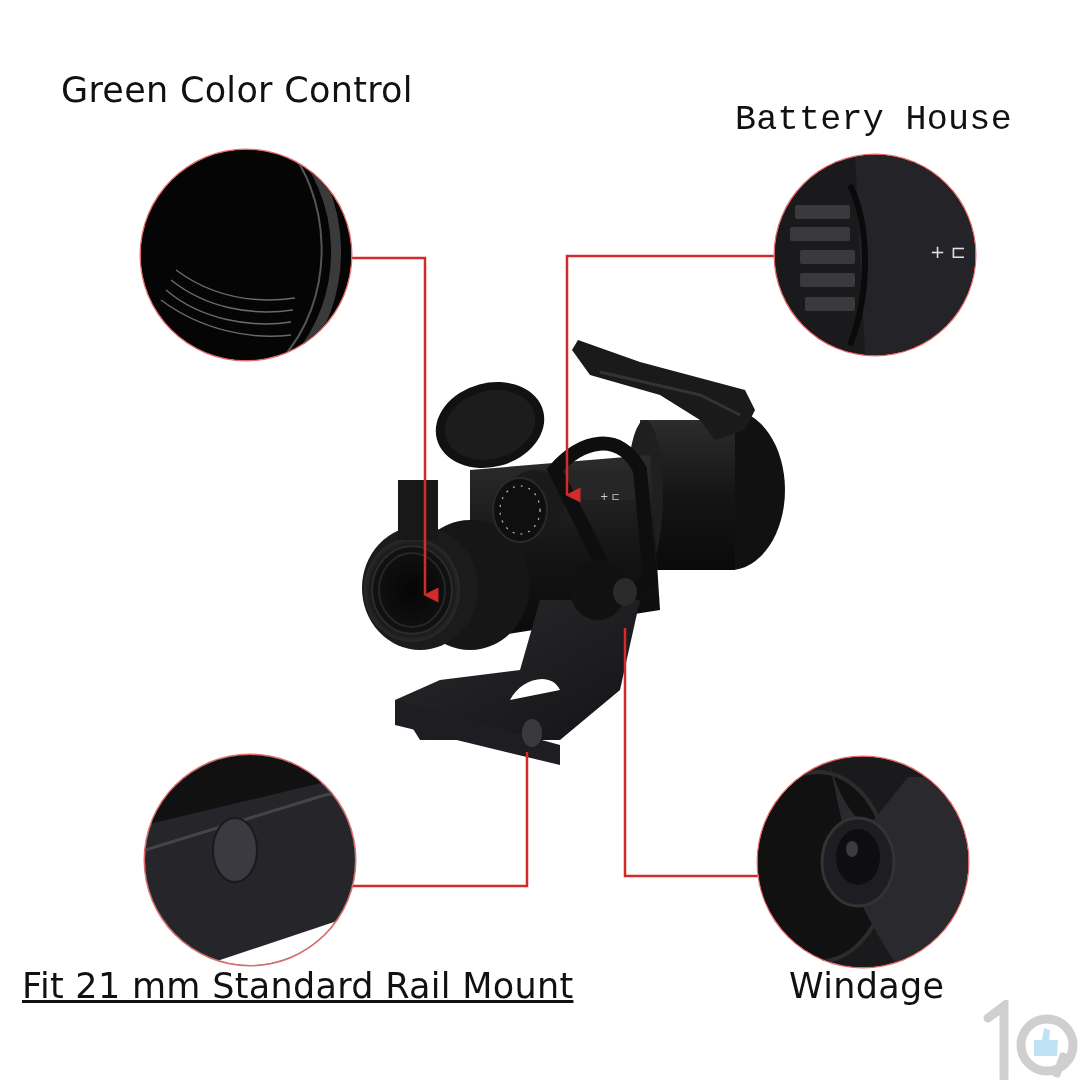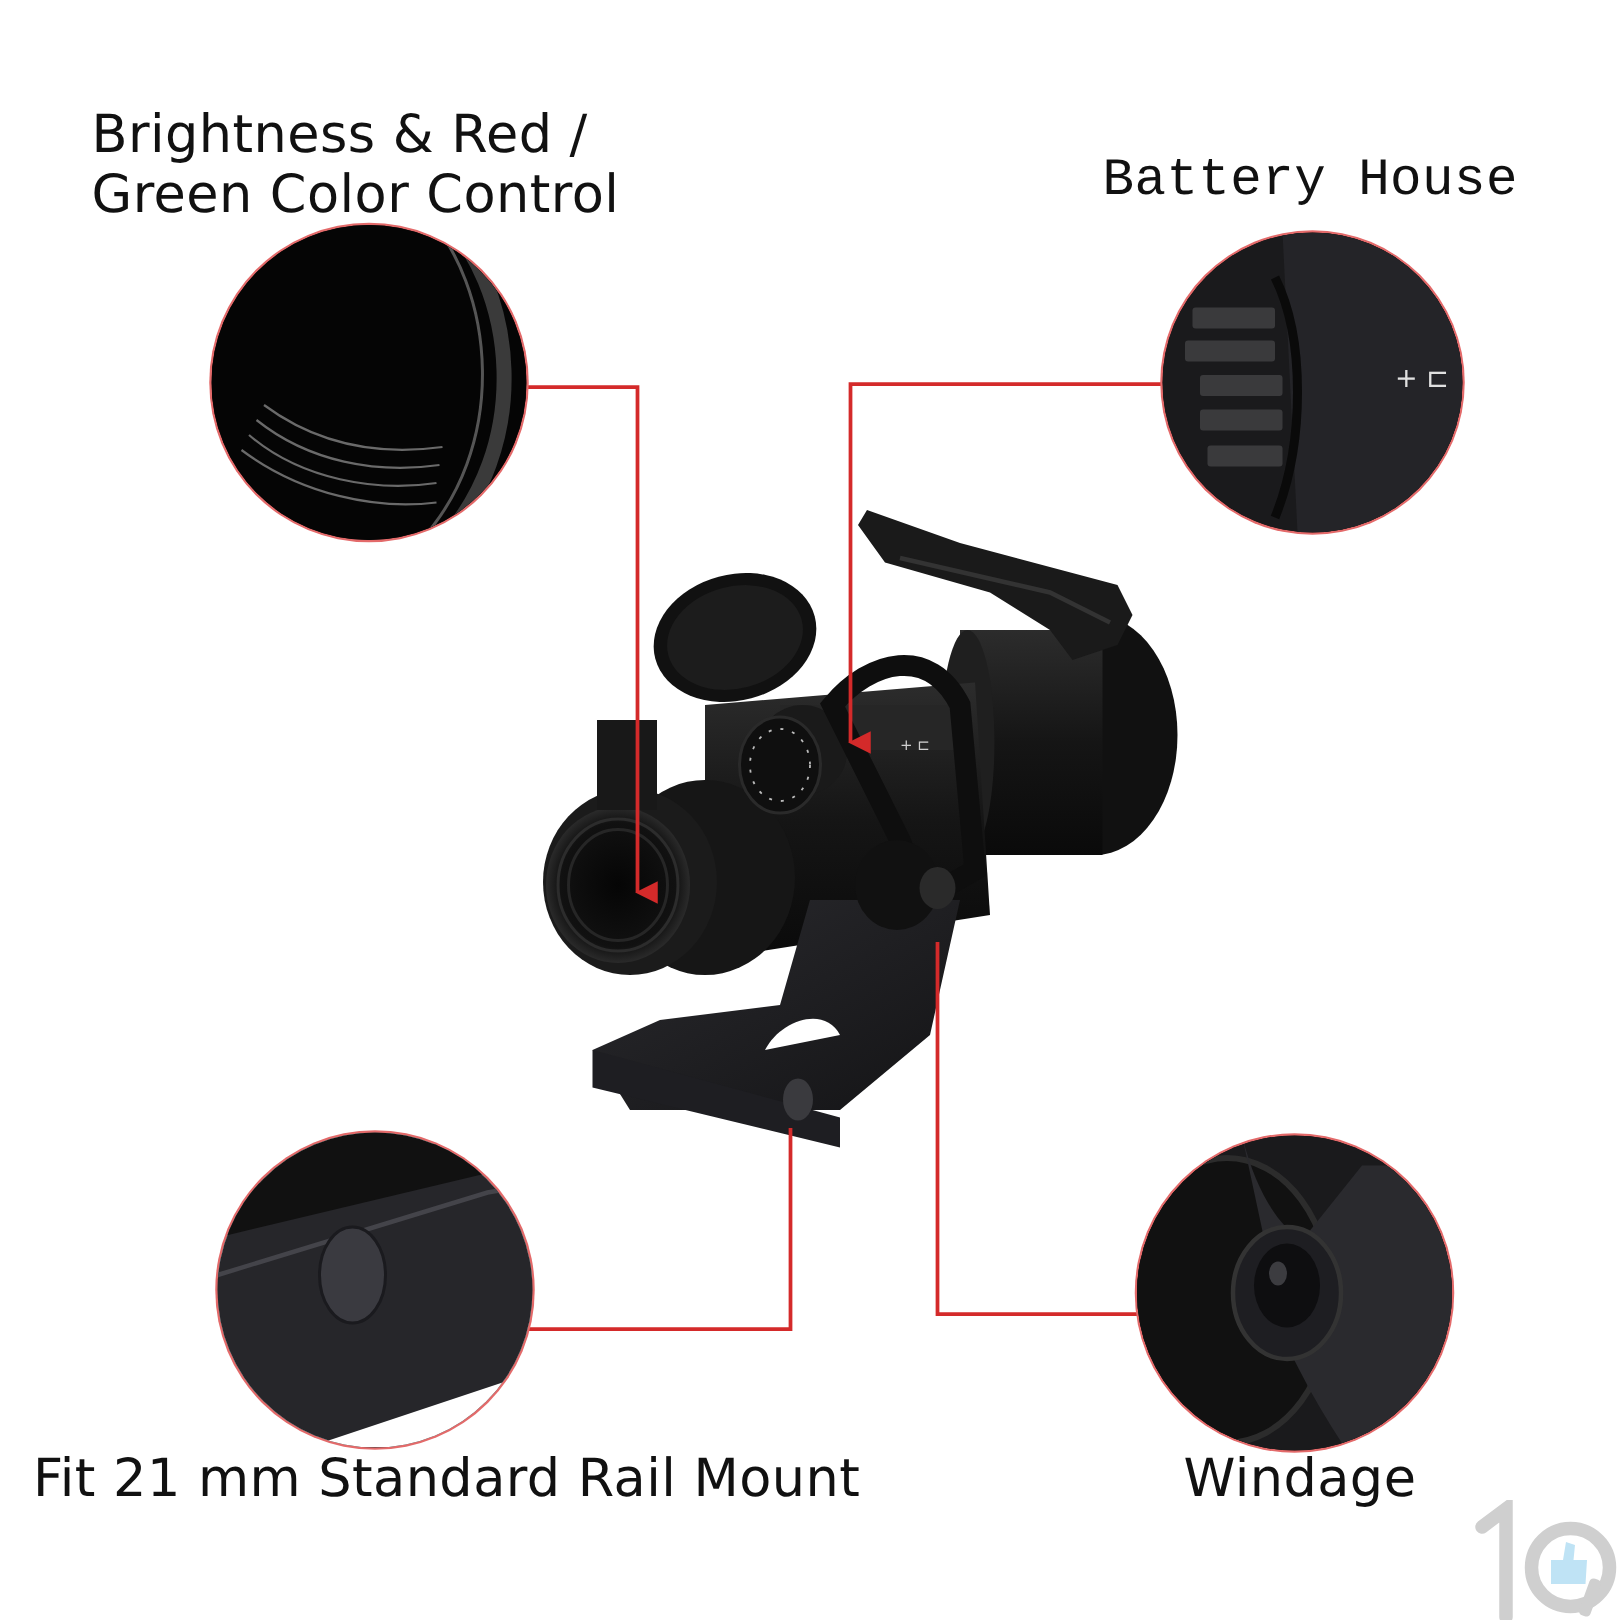--- a/index.html
+++ b/index.html
@@ -6,25 +6,24 @@
   body { width:1080px; height:1080px; position:relative; overflow:hidden; font-family:"DejaVu Sans", sans-serif; }
   .label { position:absolute; color:#111; font-size:35px; line-height:40px; letter-spacing:0.3px; white-space:nowrap; }
   .circle { position:absolute; border-radius:50%; overflow:hidden; box-shadow:0 0 0 1.5px #e36a6a; background:#0c0c0c; }
   .stage { position:absolute; left:0; top:0; width:1080px; height:1080px; }
   svg { display:block; }
 </style>
 </head>
 <body>
 
 <div class="label" style="left:61px; top:70px;">
-  <div>Brightness &amp; Red /</div>
   <div>Green Color Control</div>
 </div>
 <div class="label" style="left:735px; top:100px;font-family:Liberation Mono, monospace;">Battery House</div>
-<div class="label" style="left:22px; top:966px;">Fit 21 mm Standard Rail Mount</div>
+<div class="label" style="left:22px; top:966px;text-decoration:underline;">Fit 21 mm Standard Rail Mount</div>
 <div class="label" style="left:789px; top:966px;text-align:center;">Windage</div>
 
 <svg class="stage" viewBox="0 0 1080 1080" width="1080" height="1080">
   <defs>
     <radialGradient id="lensG" cx="50%" cy="50%" r="50%">
       <stop offset="0%" stop-color="#050505"></stop>
       <stop offset="80%" stop-color="#111"></stop>
       <stop offset="100%" stop-color="#2a2a2a"></stop>
     </radialGradient>
     <linearGradient id="bodyG" x1="0" y1="0" x2="0" y2="1">

